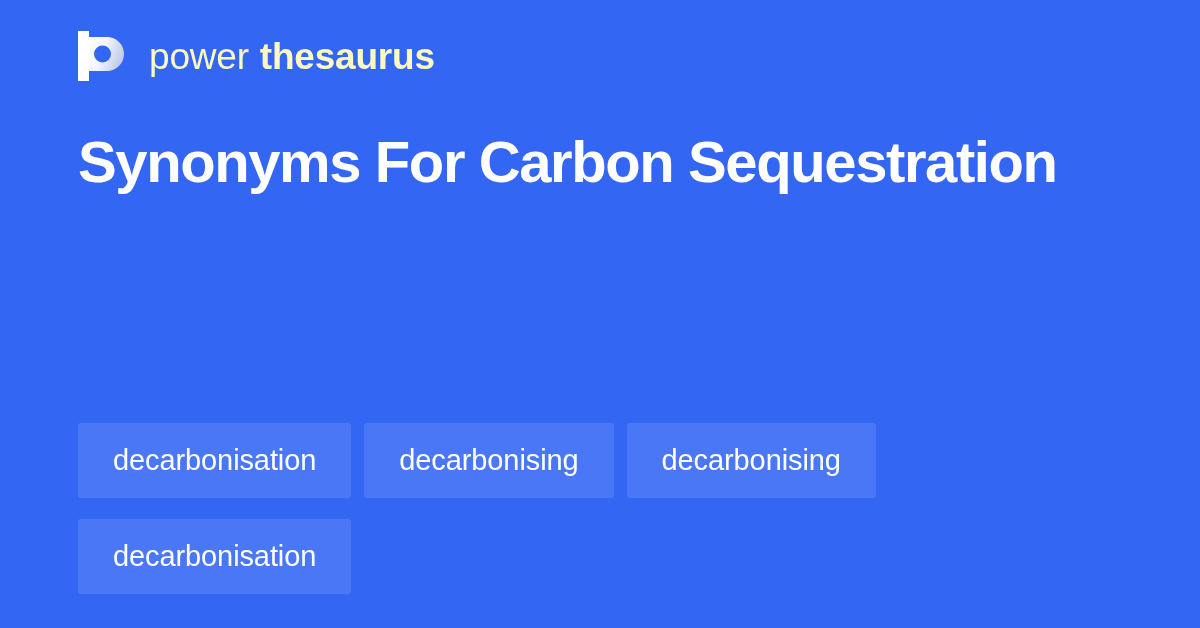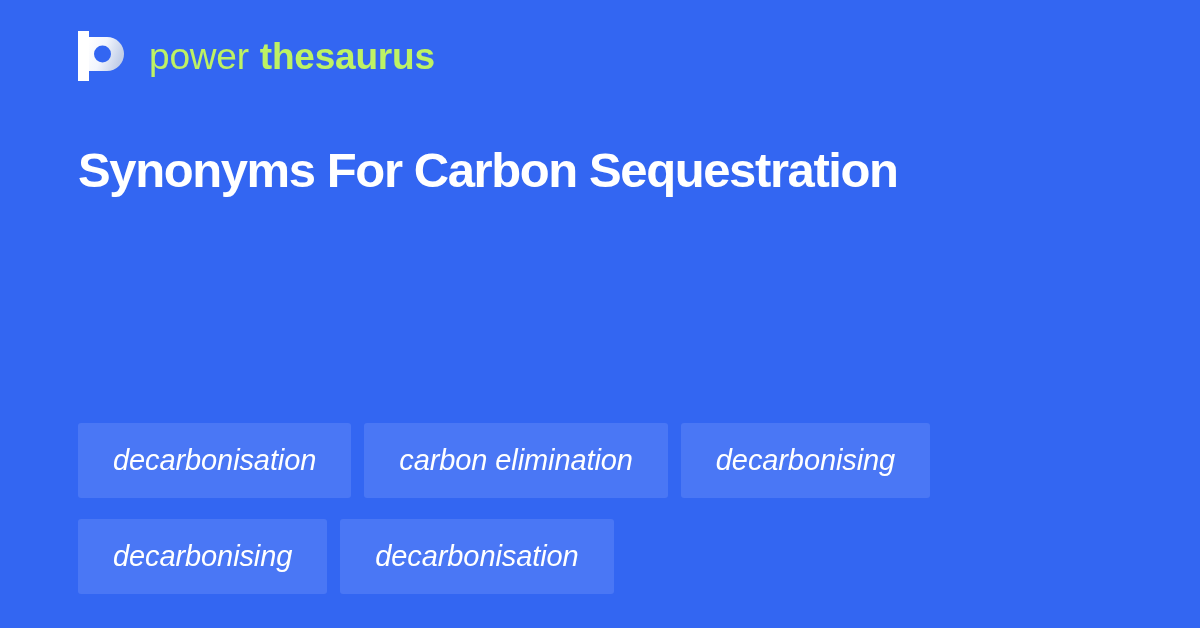--- a/index.html
+++ b/index.html
@@ -33,60 +33,59 @@
   #brand-logo {
     width: 48px;
     height: 50px;
     display: block;
     flex: 0 0 auto;
   }
   #brand-name {
     margin-left: 23px;
     font-size: 37px;
     line-height: 1;
-    color: #bef264;
+    color: #fef9c3;
     letter-spacing: -0.2px;
     white-space: nowrap;
     display: flex;
     align-items: baseline;
   }
   .brand-word-light {
     font-weight: 400;
   }
   .brand-word-bold {
     font-weight: 700;
     margin-left: 11px;
   }
 
   
   #headline {
     position: absolute;
     left: 78px;
-    top: 143px;
+    top: 129px;
     width: 1000px;
     margin: 0;
     color: #ffffff;
-    font-size: 49px;
+    font-size: 58px;
     line-height: 1.14;
     font-weight: 700;
     letter-spacing: -1.4px;
     text-transform: capitalize;
   }
 
   
   #chip-area {
     position: absolute;
     left: 78px;
     top: 423px;
     width: 1044px;
     display: flex;
     flex-wrap: wrap;
     gap: 21px 13px;
     align-content: flex-start;
-    font-style: italic;
   }
   .chip {
     height: 75px;
     box-sizing: border-box;
     background: #4a77f5;
     border-radius: 3px;
     display: flex;
     align-items: center;
     justify-content: center;
     padding: 0 35px;
@@ -123,19 +122,18 @@
     <div id="brand-name">
       <span class="brand-word-light">power</span>
       <span class="brand-word-bold">thesaurus</span>
     </div>
   </div>
 
   <h1 id="headline">Synonyms for Carbon sequestration</h1>
 
   <div id="chip-area">
     <div class="chip">decarbonisation</div>
-    <div class="chip">carbon elimination</div>
     <div class="chip">decarbonising</div>
     <div class="chip">decarbonising</div>
     <div class="chip">decarbonisation</div>
   </div>
 
 </div>
 
 </body></html>

